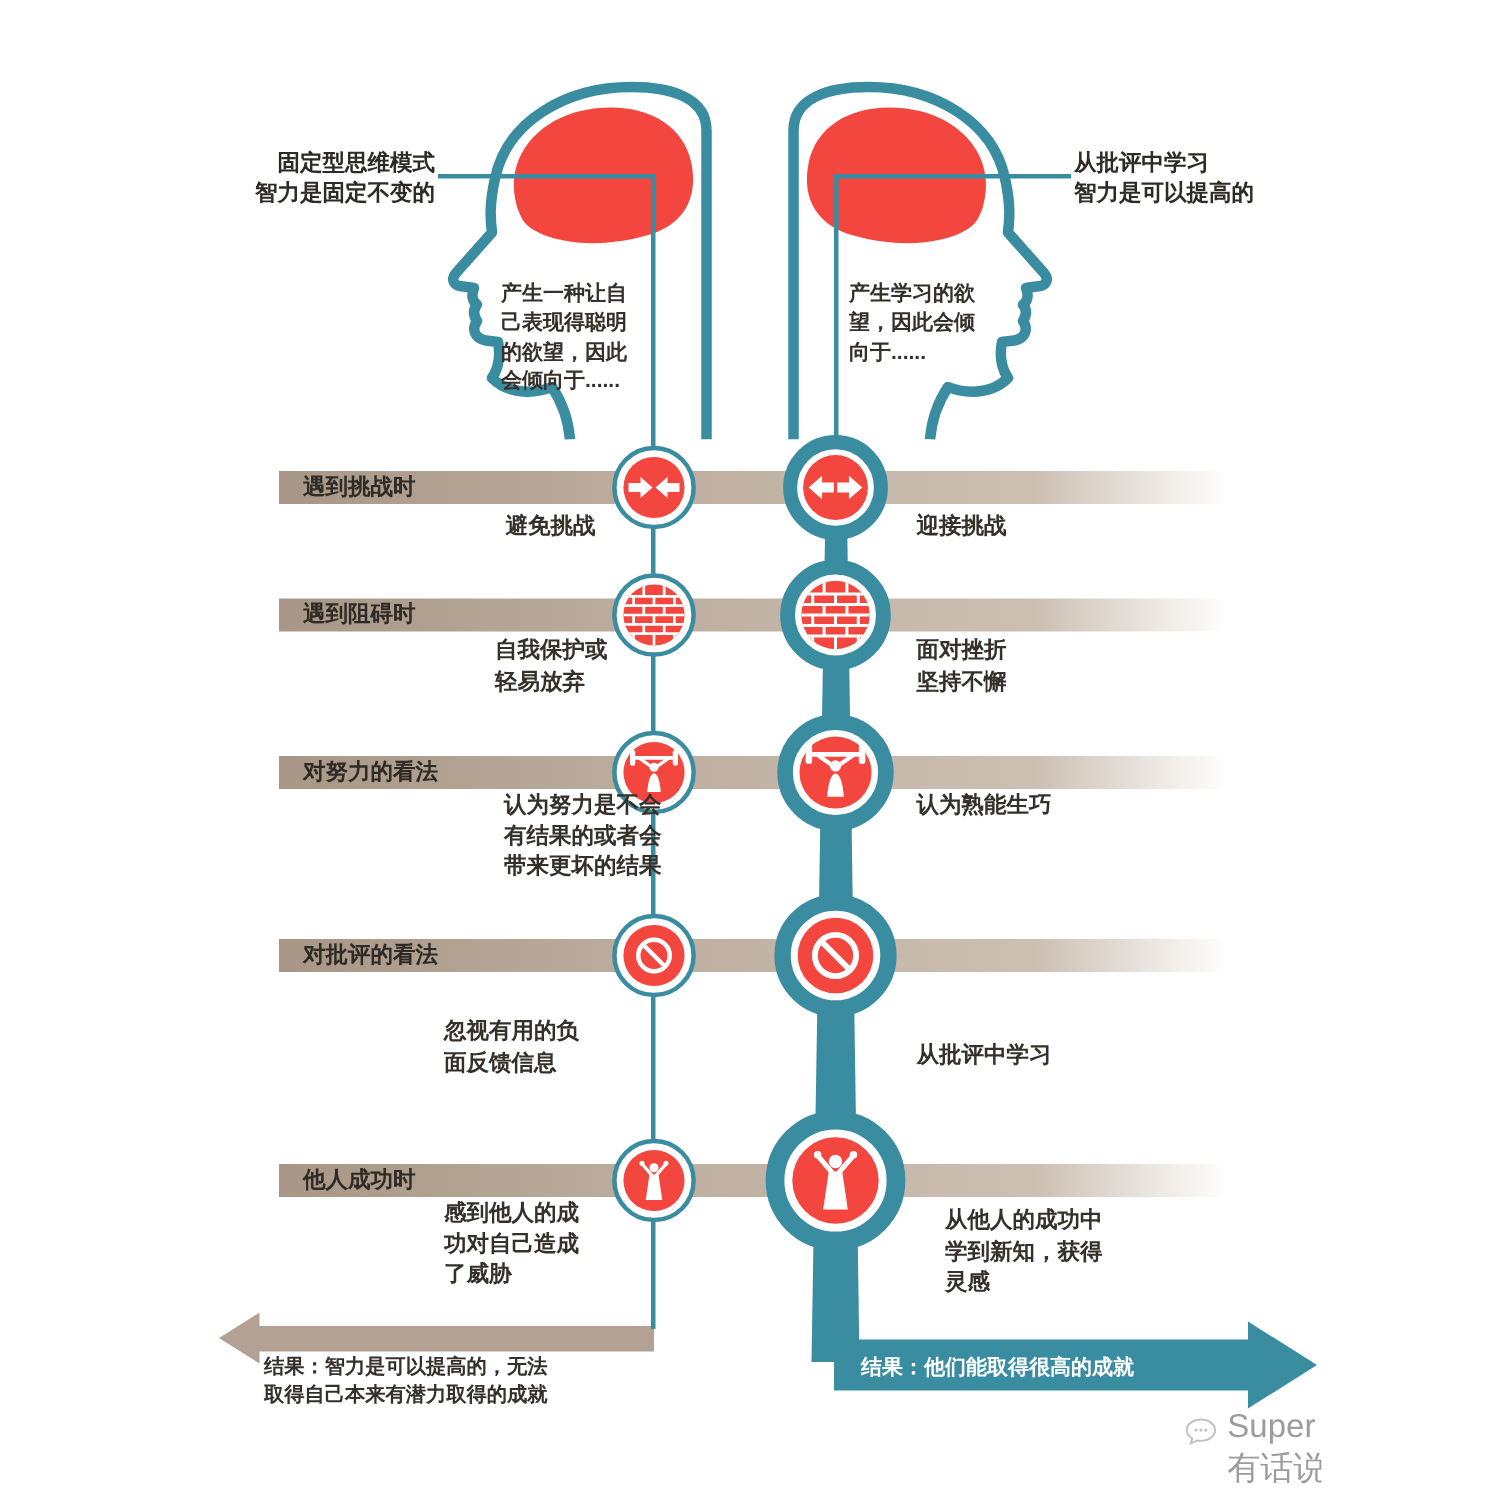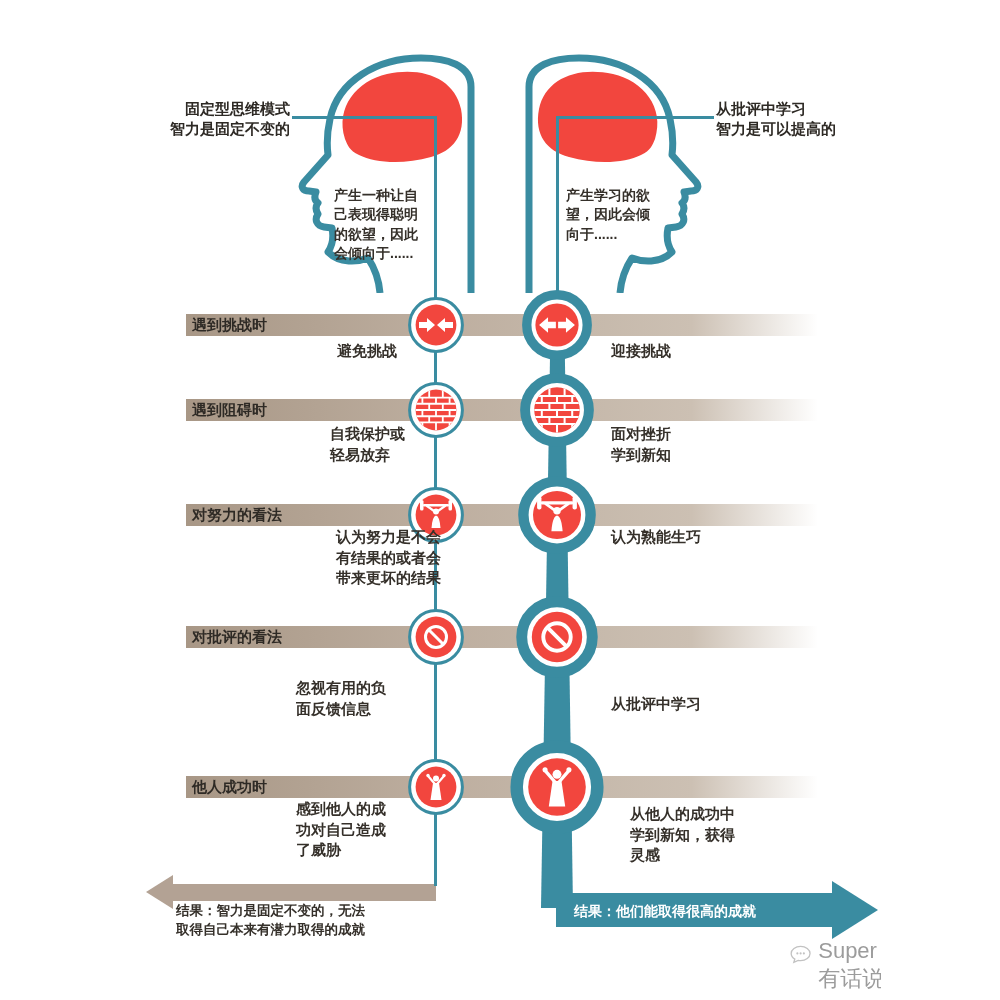--- a/index.html
+++ b/index.html
@@ -2,21 +2,21 @@
 <html><head>
 <meta charset="utf-8">
 <style>
   html,body{margin:0;padding:0;background:#ffffff;}
   .canvas{position:relative;width:881px;height:1000px;background:#ffffff;overflow:hidden;
           font-family:"Liberation Sans","DejaVu Sans",sans-serif;}
   .abs{position:absolute;}
   .pre{white-space:pre-line;}
   .bar{position:absolute;left:186px;width:632px;height:22px;z-index:1;
        background:linear-gradient(90deg,#a89786 0%,#bdae9f 40%,#ccc0b3 80%,rgba(204,192,179,0) 100%);}
-  .cat{font-weight:bold;font-size:15px;color:#2e2a25;line-height:22px;padding-left:6px;}
+  .cat{font-weight:bold;font-size:15px;color:#2e2a25;line-height:22px;padding-left:16px;}
   .node{position:absolute;z-index:5;}
   .desc{position:absolute;font-weight:bold;font-size:15px;color:#35302a;line-height:1.38;z-index:6;}
   .lbl{font-weight:bold;font-size:15px;color:#2e2a25;line-height:1.3;}
   .line{position:absolute;background:#3a8ca1;z-index:4;}
 </style>
 </head>
 <body>
 
 <div class="canvas">
 
@@ -140,21 +140,21 @@
     <use href="#sym-brick" x="-34" y="-34" width="68" height="68"></use>
   </svg>
   <svg class="node" style="left:519px;top:372px;" width="76" height="76" viewBox="-50 -50 100 100">
     <circle r="42" fill="#ffffff" stroke="#3a8ca1" stroke-width="13"></circle>
     <circle r="30" fill="#f2463e"></circle>
     <use href="#sym-brick" x="-30" y="-30" width="60" height="60"></use>
   </svg>
   <div class="desc pre" style="left:330px;top:424px;">自我保护或
 轻易放弃</div>
   <div class="desc pre" style="left:611px;top:424px;">面对挫折
-学到新知</div>
+坚持不懈</div>
 
   <div class="bar" style="top:504px;">
     <div class="cat">对努力的看法</div>
   </div>
   <svg class="node" style="left:406px;top:485px;" width="60" height="60" viewBox="-50 -50 100 100">
     <circle r="44" fill="#ffffff" stroke="#3a8ca1" stroke-width="5"></circle>
     <circle r="34" fill="#f2463e"></circle>
     <use href="#sym-lifter" x="-30" y="-30" width="60" height="60"></use>
   </svg>
   <svg class="node" style="left:517px;top:475px;" width="80" height="80" viewBox="-50 -50 100 100">
@@ -199,21 +199,21 @@
   </svg>
   <div class="desc pre" style="left:296px;top:799px;">感到他人的成
 功对自己造成
 了威胁</div>
   <div class="desc pre" style="left:630px;top:804px;">从他人的成功中
 学到新知，获得
 灵感</div>
 
   <div class="abs" style="left:172px;top:884px;width:264px;height:17px;background:#b3a294;z-index:2;"></div>
   <div class="abs" style="left:146px;top:875px;width:0;height:0;border-top:17px solid transparent;border-bottom:17px solid transparent;border-right:27px solid #b3a294;z-index:2;"></div>
-  <div class="desc pre" style="left:176px;top:902px;font-size:13.5px;">结果：智力是固定不变的，无法
+  <div class="desc pre" style="left:176px;top:902px;font-size:13.5px;">结果：智力是可以提高的，无法
 取得自己本来有潜力取得的成就</div>
 
   <div class="abs" style="left:556px;top:893px;width:276px;height:34px;background:#3a8ca1;z-index:2;"></div>
   <div class="abs" style="left:832px;top:881px;width:0;height:0;border-top:29px solid transparent;border-bottom:29px solid transparent;border-left:46px solid #3a8ca1;z-index:2;"></div>
   <div class="abs" style="left:574px;top:903px;font-size:14px;font-weight:bold;color:#ffffff;z-index:6;">结果：他们能取得很高的成就</div>
 
   <div class="abs" style="left:790px;top:938px;display:flex;gap:7px;z-index:6;">
     <svg width="36" height="32" viewBox="0 0 36 32">
       <path d="M18,3 C9.2,3 2,8.4 2,15 c0,3.9 2.4,7.4 6.2,9.6 L6.5,30 l7.4,-3.2 c1.3,0.3 2.7,0.4 4.1,0.4 8.8,0 16,-5.4 16,-12.1 C34,8.4 26.8,3 18,3 Z" fill="#ffffff" stroke="#c2c2c2" stroke-width="2.2"></path>
       <circle cx="12.5" cy="15" r="1.8" fill="#c2c2c2"></circle>

